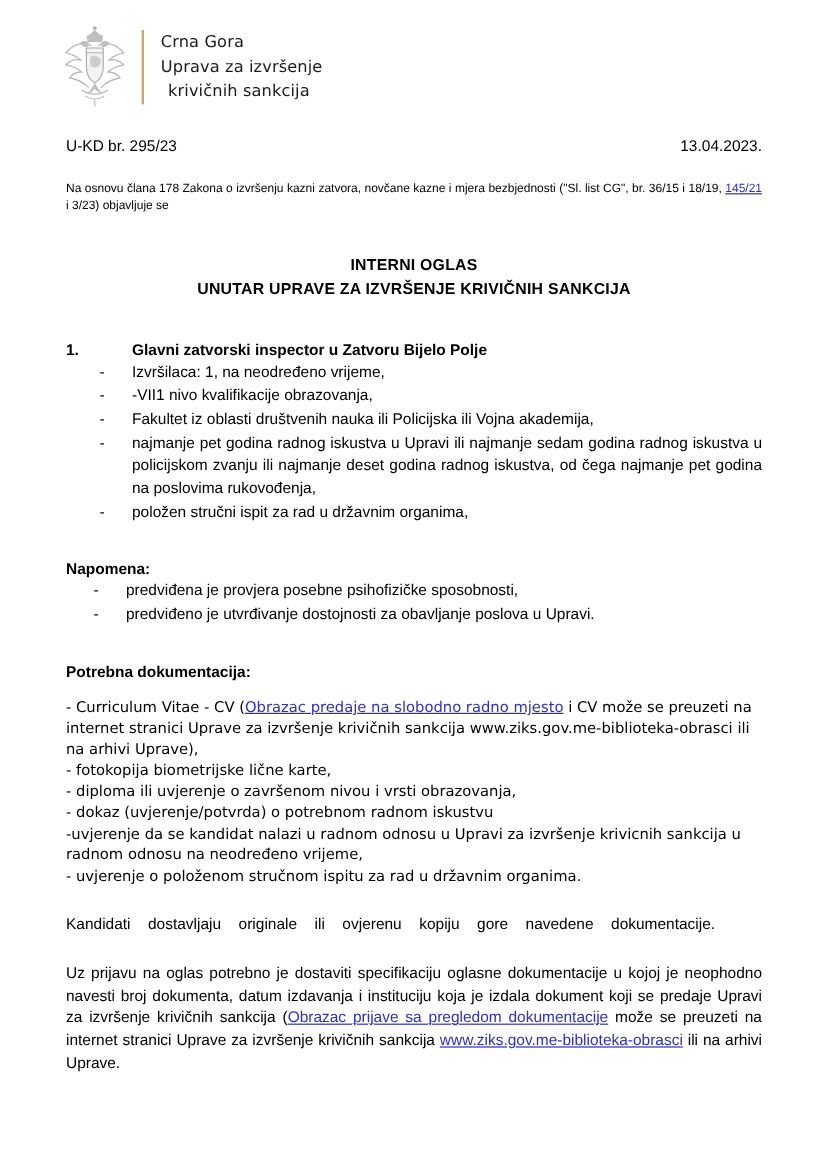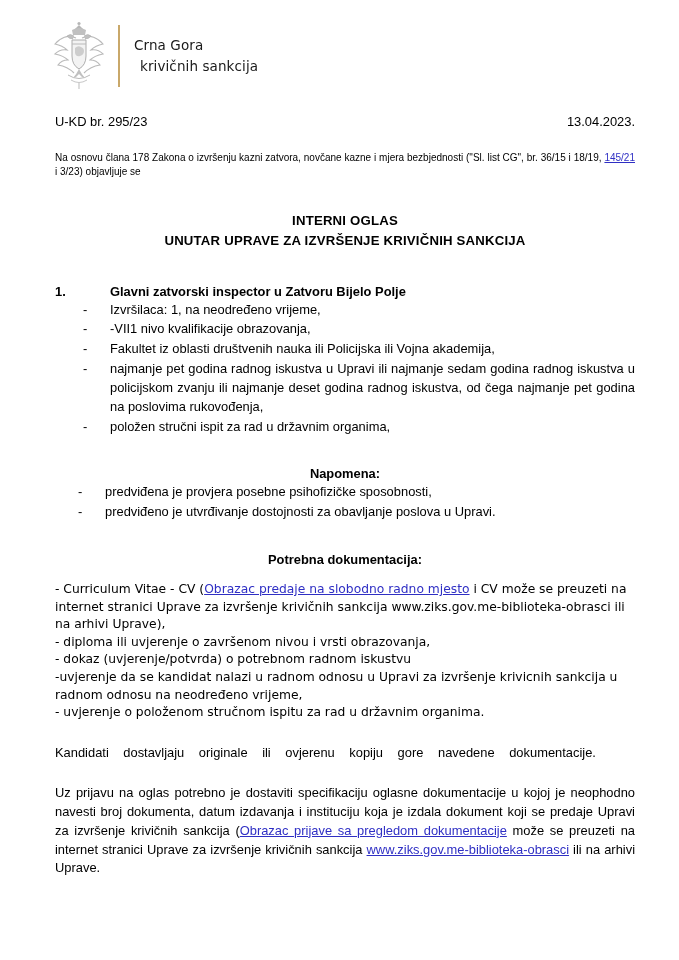--- a/index.html
+++ b/index.html
@@ -120,21 +120,20 @@
     left: 28px;
     top: 0;
   }
   ul.dashlist.note > li { padding-left: 50px; }
   ul.dashlist.note > li::before { left: 23px; }
 
   .section-head {
     font-weight: bold;
     font-size: 12.9px;
     margin-top: 30px;
-    text-align: center;
   }
 
   
   .doclist {
     font-family: "DejaVu Sans", sans-serif;
     font-size: 12.3px;
     line-height: 1.43;
     margin-top: 14px;
     text-align: left;
   }
@@ -179,20 +178,21 @@
           <path d="M31 49 q-3 6 -6 9 q4 -1 6 -4 q2 3 6 4 q-3 -3 -6 -9z" fill="#9a9a9a" stroke="none"></path>
           <path d="M20 55 q11 7 22 0" stroke="#8f8f8f" stroke-width="1" fill="none"></path>
           <path d="M23 60 q8 5 16 0" stroke="#9a9a9a" stroke-width="0.9" fill="none"></path>
           <path d="M31 63 v6" stroke="#8f8f8f" stroke-width="1"></path>
         </g>
       </svg>
     </div>
     <div class="lh-divider"></div>
     <div class="lh-text">
       <div class="l1">Crna Gora</div>
+      <div class="l2">Uprava za izvršenje</div>
       <div class="l3">krivičnih sankcija</div>
     </div>
   </div>
 
   <div class="body-area">
 
     <div class="refline">
       <span>U-KD br. 295/23</span>
       <span>13.04.2023.</span>
     </div>
@@ -223,20 +223,21 @@
     <div class="section-head">Napomena:</div>
     <ul class="dashlist note">
       <li>predviđena je provjera posebne psihofizičke sposobnosti,</li>
       <li>predviđeno je utvrđivanje dostojnosti za obavljanje poslova u Upravi.</li>
     </ul>
 
     <div class="section-head">Potrebna dokumentacija:</div>
 
     <div class="doclist">
       <div class="dl-row"><span>- Curriculum Vitae - CV (</span><a class="doclink" href="#">Obrazac predaje na slobodno radno mjesto</a><span> i CV može se preuzeti na internet stranici Uprave za izvršenje krivičnih sankcija www.ziks.gov.me-biblioteka-obrasci ili na arhivi Uprave),</span></div>
+      <div class="dl-row">- fotokopija biometrijske lične karte,</div>
       <div class="dl-row">- diploma ili uvjerenje o završenom nivou i vrsti obrazovanja,</div>
       <div class="dl-row">- dokaz (uvjerenje/potvrda) o potrebnom radnom iskustvu</div>
       <div class="dl-row">-uvjerenje da se kandidat nalazi u radnom odnosu  u Upravi za izvršenje krivicnih sankcija u radnom  odnosu na neodređeno vrijeme,</div>
       <div class="dl-row">- uvjerenje o položenom stručnom ispitu za rad u državnim organima.</div>
     </div>
 
     <div class="para-wide spaced-out">Kandidati dostavljaju originale ili ovjerenu kopiju gore navedene dokumentacije.</div>
 
     <div class="para-wide">
       <span>Uz prijavu na oglas potrebno je dostaviti specifikaciju oglasne dokumentacije u kojoj je neophodno navesti broj dokumenta, datum izdavanja i instituciju koja je izdala dokument koji se predaje Upravi za izvršenje krivičnih sankcija (</span><a class="doclink" href="#">Obrazac prijave sa pregledom dokumentacije</a><span> može se preuzeti na internet stranici Uprave za izvršenje krivičnih sankcija </span><a class="doclink" href="#">www.ziks.gov.me-biblioteka-obrasci</a><span> ili na arhivi Uprave.</span>

